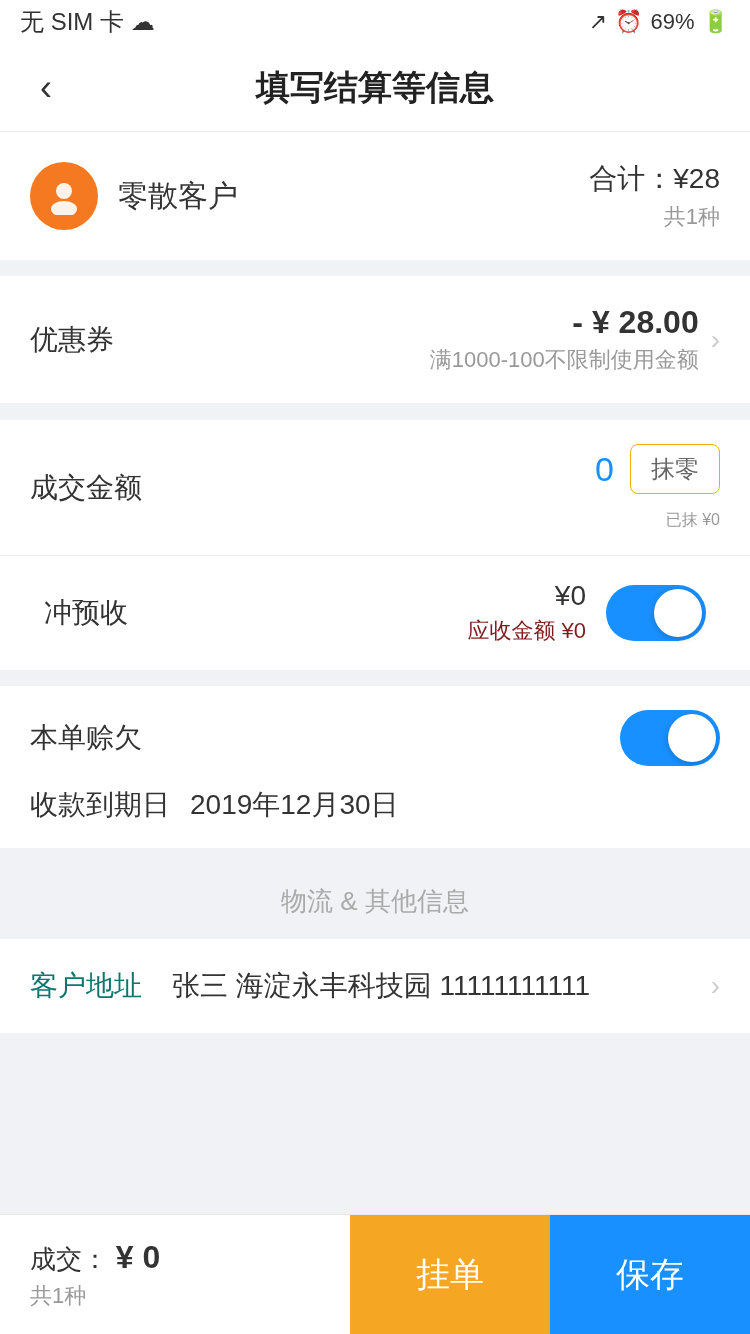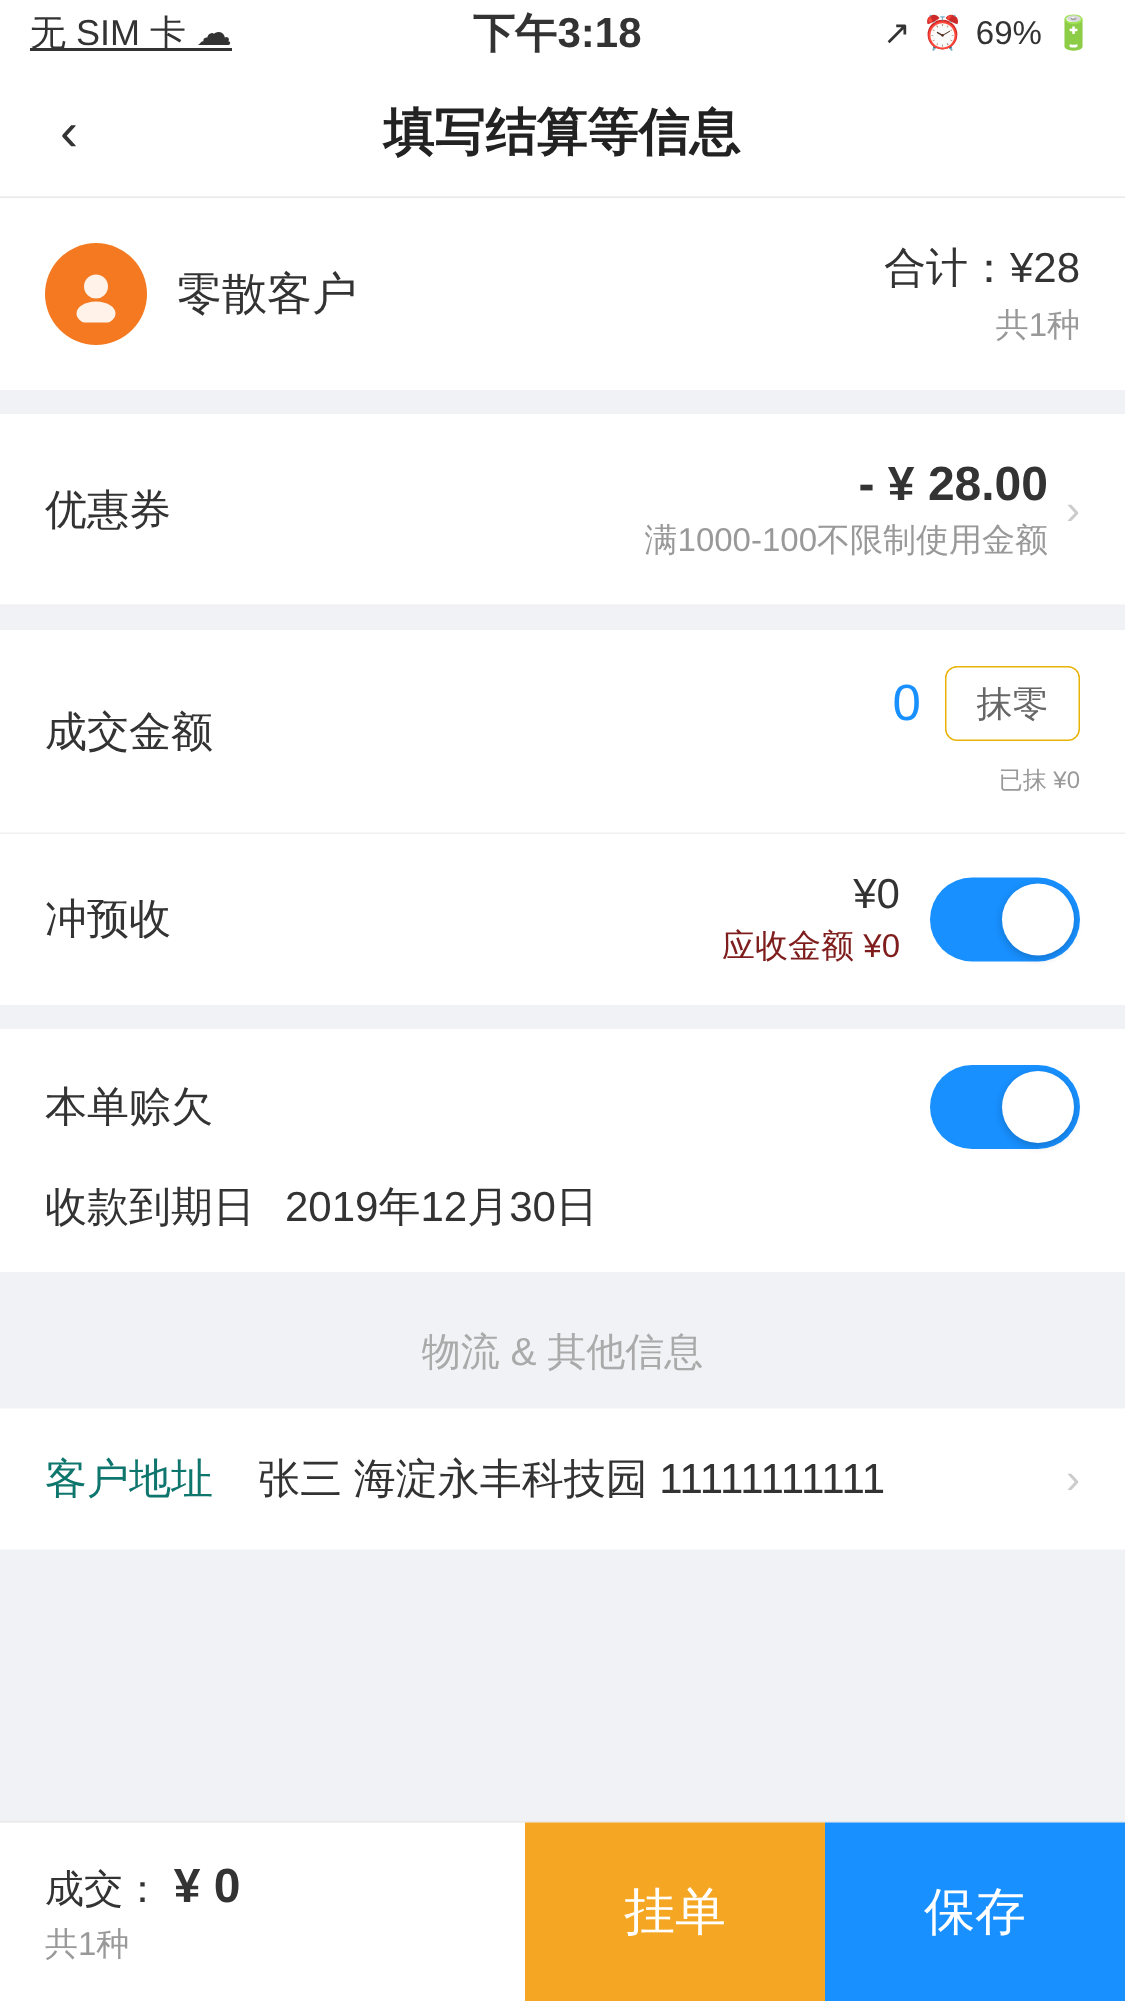--- a/index.html
+++ b/index.html
@@ -17,21 +17,21 @@
     .status-bar {
       height: 44px;
       background: #fff;
       display: flex;
       align-items: center;
       justify-content: space-between;
       padding: 0 20px;
       font-size: 24px;
       font-weight: 500;
     }
-    .status-left { display: flex; align-items: center; gap: 10px; text-decoration: underline; }
+    .status-left { display: flex; align-items: center; gap: 10px; }
     .status-right { display: flex; align-items: center; gap: 8px; font-size: 22px; }
 
     
     .nav-bar {
       height: 88px;
       background: #fff;
       display: flex;
       align-items: center;
       padding: 0 30px;
       border-bottom: 1px solid #e8e8e8;
@@ -182,21 +182,21 @@
       background: #fff;
       cursor: pointer;
     }
     .already-rounded {
       font-size: 16px;
       color: #999;
     }
 
     
     .prepay-row {
-      padding: 24px 30px;
+      padding: 24px 44px;
       display: flex;
       align-items: center;
       justify-content: space-between;
     }
     .prepay-right {
       display: flex;
       align-items: center;
       gap: 20px;
     }
     .prepay-info {
@@ -356,21 +356,20 @@
       cursor: pointer;
     }
   </style>
 </head>
 <body>
 
 <div class="status-bar">
   <div class="status-left">
     <span>无 SIM 卡  ☁</span>
   </div>
-  <div style="font-size:28px; font-weight:600;">下午3:18</div>
   <div class="status-right">
     <span>↗</span>
     <span>⏰</span>
     <span>69%</span>
     <span>🔋</span>
   </div>
 </div>
 
 <div class="nav-bar">
   <div class="nav-back">‹</div>

